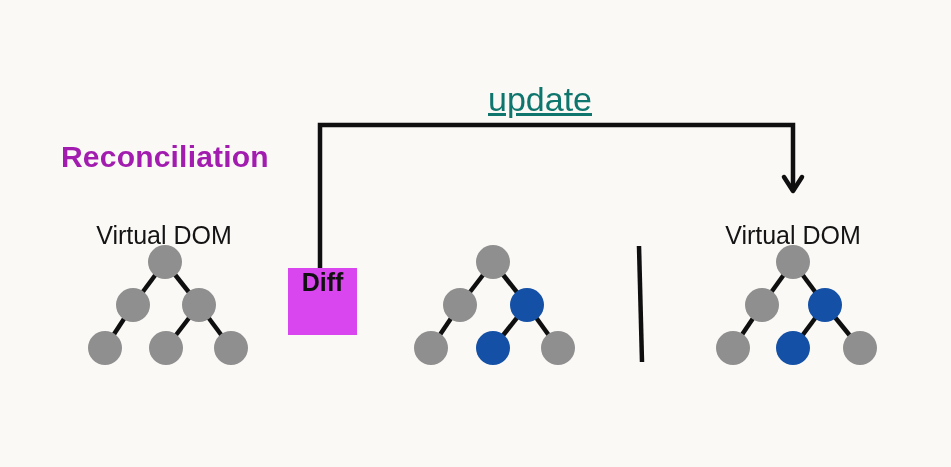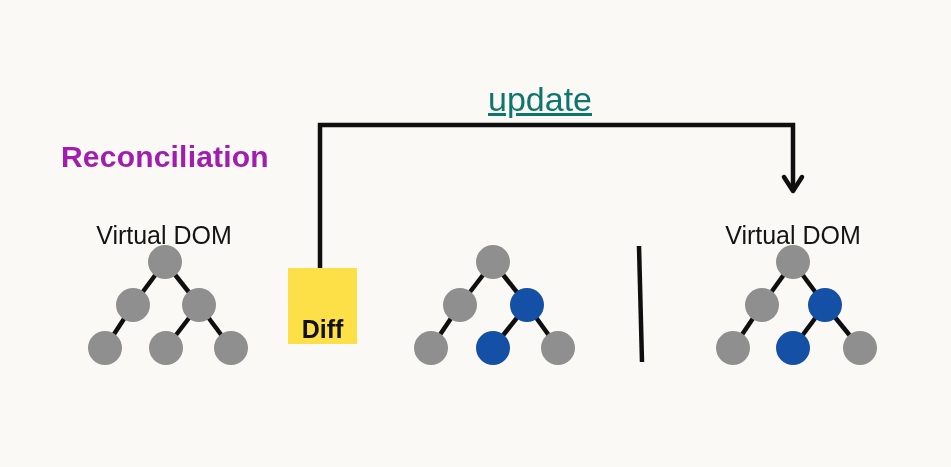--- a/index.html
+++ b/index.html
@@ -55,24 +55,24 @@
     font-size: 25px;
     color: #141414;
     white-space: nowrap;
     margin-top: 20px;
   }
   .diff-box {
     position: absolute;
     left: 288px;
     top: 268px;
     width: 69px;
-    height: 76px;
-    background: #fde047;
+    height: 67px;
+    background: #d946ef;
     display: flex;
-    align-items: flex-end;
+    align-items: flex-start;
     justify-content: center;
     font-size: 25px;
     font-weight: 700;
     color: #111111;
   }
 </style>
 </head>
 <body>
 
 <div class="canvas">

